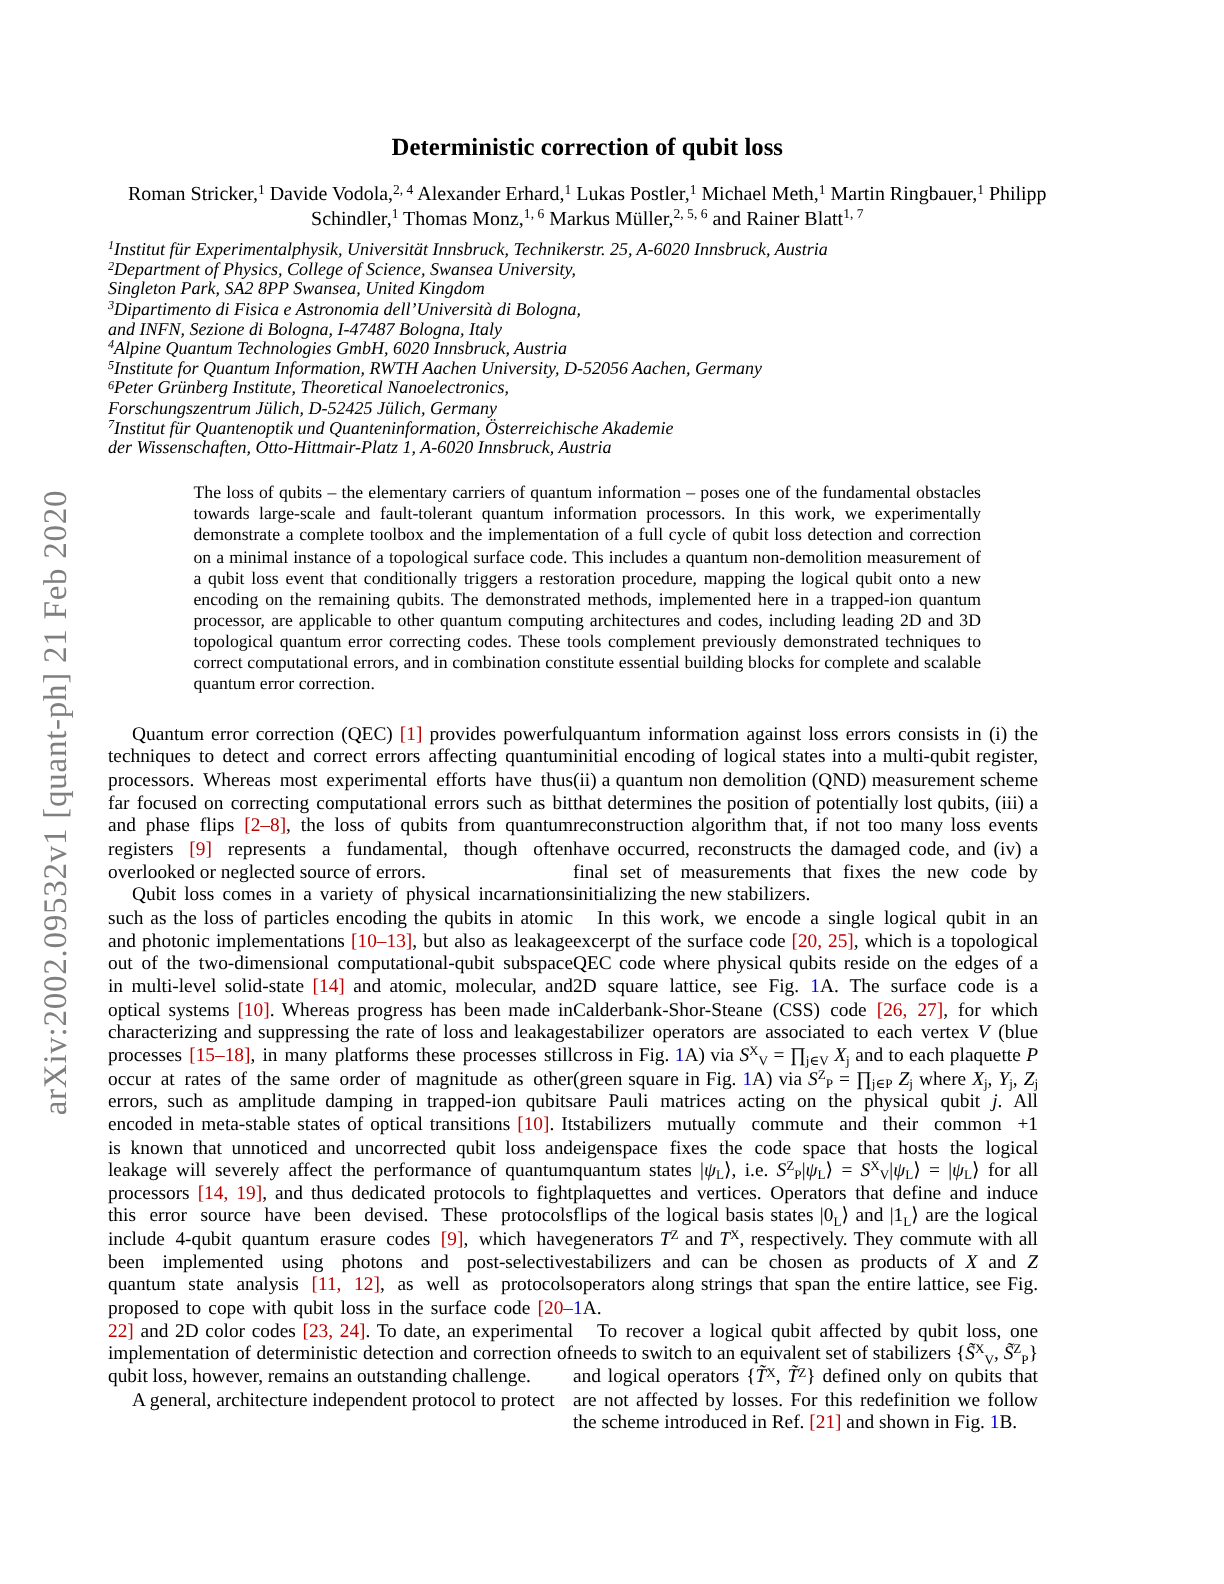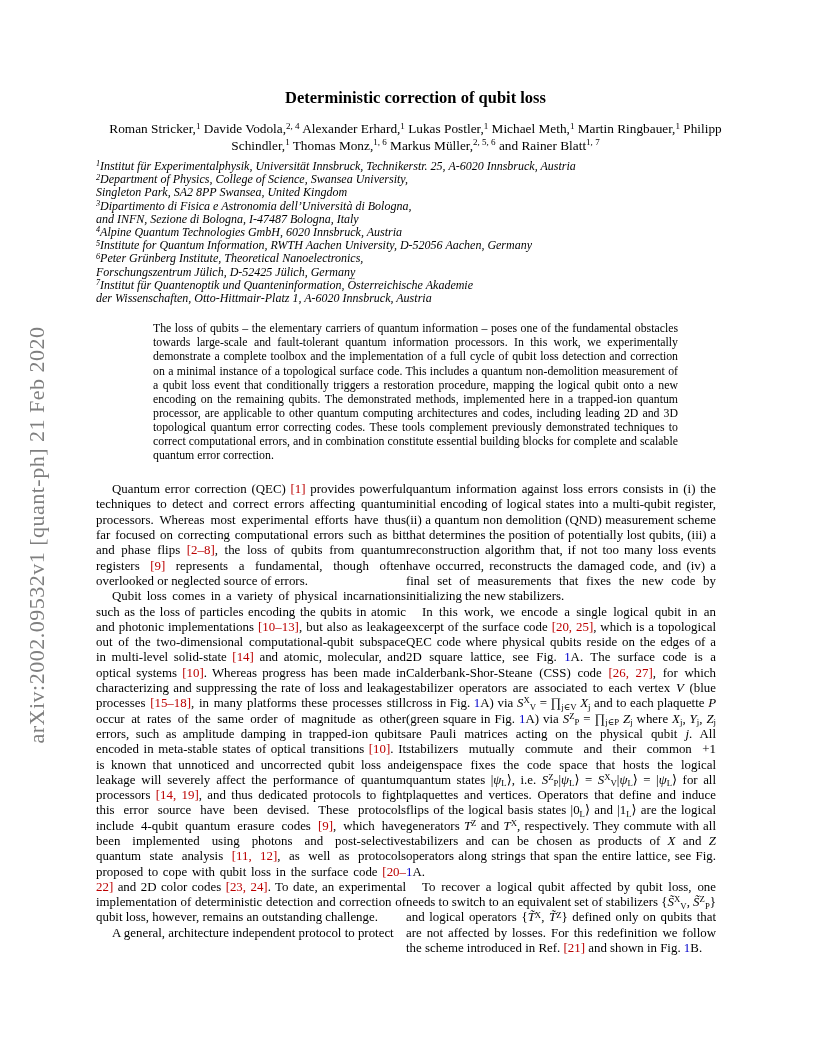--- a/index.html
+++ b/index.html
@@ -9,21 +9,21 @@
     overflow:hidden;
   }
   .arxiv-banner {
     position:absolute; top:802px; left:24px;
     transform:rotate(-90deg); transform-origin:0 0;
     width:534px; text-align:center;
     font-size:22px; letter-spacing:0.5px;
     color:var(--banner,#7f7f7f);
     white-space:nowrap;
   }
-  .content { position:absolute; left:96px; top:0; width:639px; }
+  .content { position:absolute; left:72px; top:0; width:639px; }
   .title { margin-top:88px; text-align:center; font-weight:bold; font-size:16.5px; }
   .authors { margin-top:13px; text-align:center; font-size:13.3px; line-height:16.5px; padding:0 8px; }
   .affils { margin-top:6px; text-align:left; font-style:italic; font-size:12px; line-height:13.2px; }
   .affil-line { white-space:nowrap; }
   .abstract { margin:16px 57px 0 57px; text-align:justify; font-size:11.8px; line-height:14.1px; }
   .cols { display:flex; margin-top:20px; }
   .col { width:310px; text-align:justify; font-size:12.9px; line-height:15.3px; hyphens:auto; }
   .col p.para { margin:0; text-indent:16px; }
   .col p.para.noindent { text-indent:0; }
   sup { font-size:68%; line-height:0; position:relative; vertical-align:baseline; top:-0.45em; }

